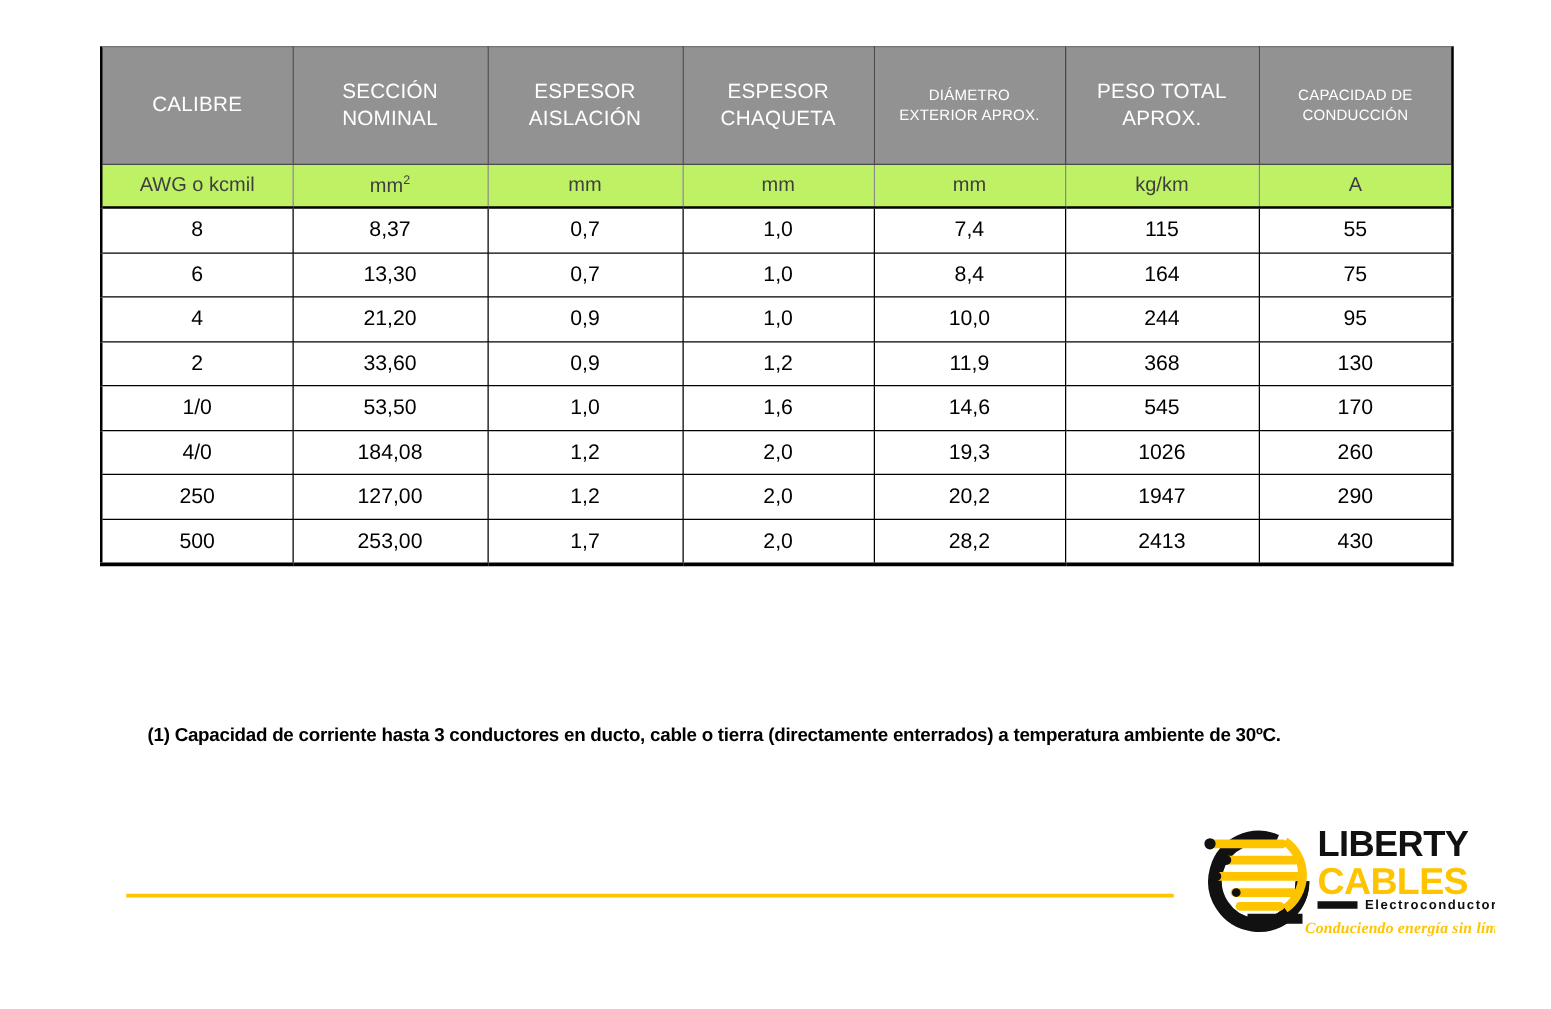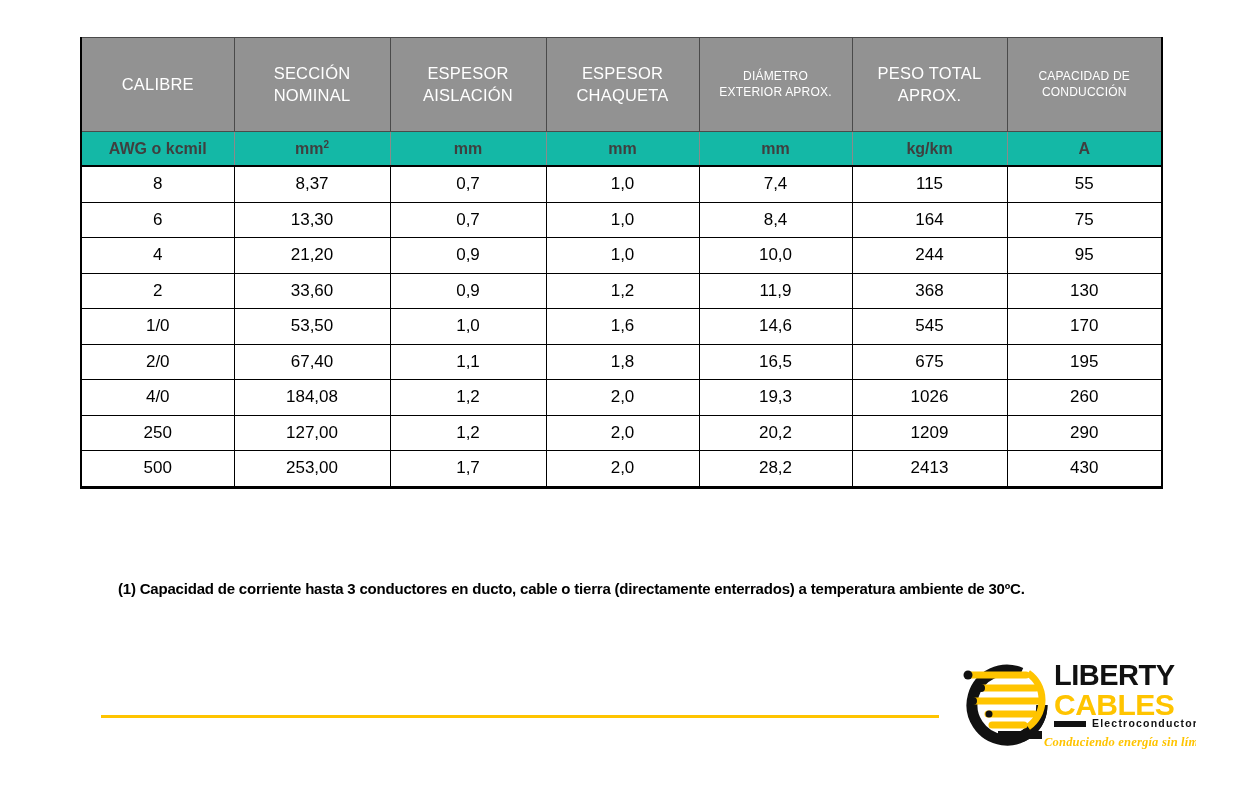--- a/index.html
+++ b/index.html
@@ -49,25 +49,25 @@
     letter-spacing: .2px;
     border-left: 1.5px solid #4a4a4a;
     border-right: 1.5px solid #4a4a4a;
     border-top: 1.5px solid #4a4a4a;
     border-bottom: 1.5px solid #4a4a4a;
   }
   tr.head-row th.small { font-size: 12px; }
 
   
   tr.unit-row td {
-    background: #14b8a6;
+    background: #bef264;
     color: #3f3f3f;
     height: 33px;
     font-size: 16px;
-    font-weight: 700;
+    font-weight: 400;
     border-left: 1.5px solid #8a8a8a;
     border-right: 1.5px solid #8a8a8a;
     border-bottom: 1.5px solid #8a8a8a;
   }
   tr.unit-row td sup { font-size: 10px; vertical-align: super; }
 
   
   tr.data-row td {
     background: #ffffff;
     color: #000000;
@@ -212,44 +212,35 @@
       <tr class="data-row">
         <td>1/0</td>
         <td>53,50</td>
         <td>1,0</td>
         <td>1,6</td>
         <td>14,6</td>
         <td>545</td>
         <td>170</td>
       </tr>
       <tr class="data-row">
-        <td>2/0</td>
-        <td>67,40</td>
-        <td>1,1</td>
-        <td>1,8</td>
-        <td>16,5</td>
-        <td>675</td>
-        <td>195</td>
-      </tr>
-      <tr class="data-row">
         <td>4/0</td>
         <td>184,08</td>
         <td>1,2</td>
         <td>2,0</td>
         <td>19,3</td>
         <td>1026</td>
         <td>260</td>
       </tr>
       <tr class="data-row">
         <td>250</td>
         <td>127,00</td>
         <td>1,2</td>
         <td>2,0</td>
         <td>20,2</td>
-        <td>1209</td>
+        <td>1947</td>
         <td>290</td>
       </tr>
       <tr class="data-row last">
         <td>500</td>
         <td>253,00</td>
         <td>1,7</td>
         <td>2,0</td>
         <td>28,2</td>
         <td>2413</td>
         <td>430</td>

